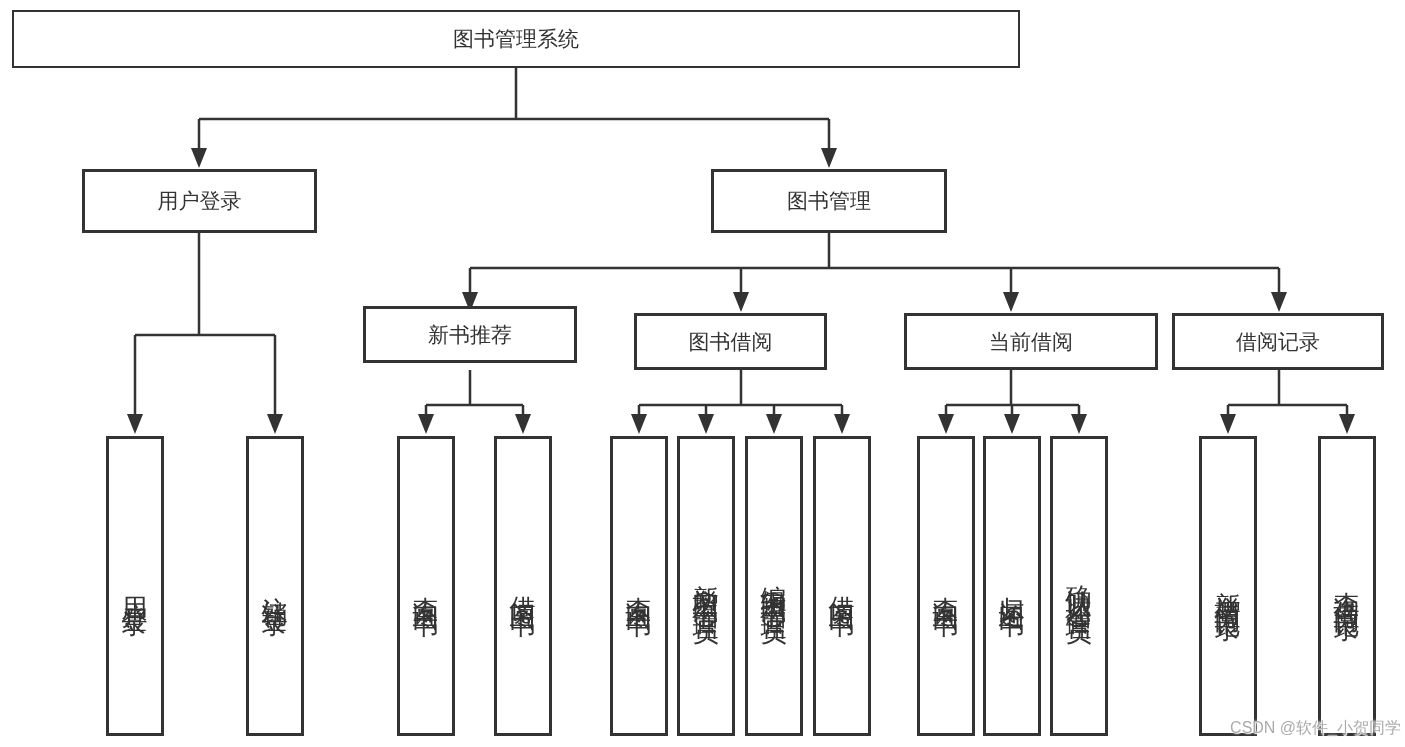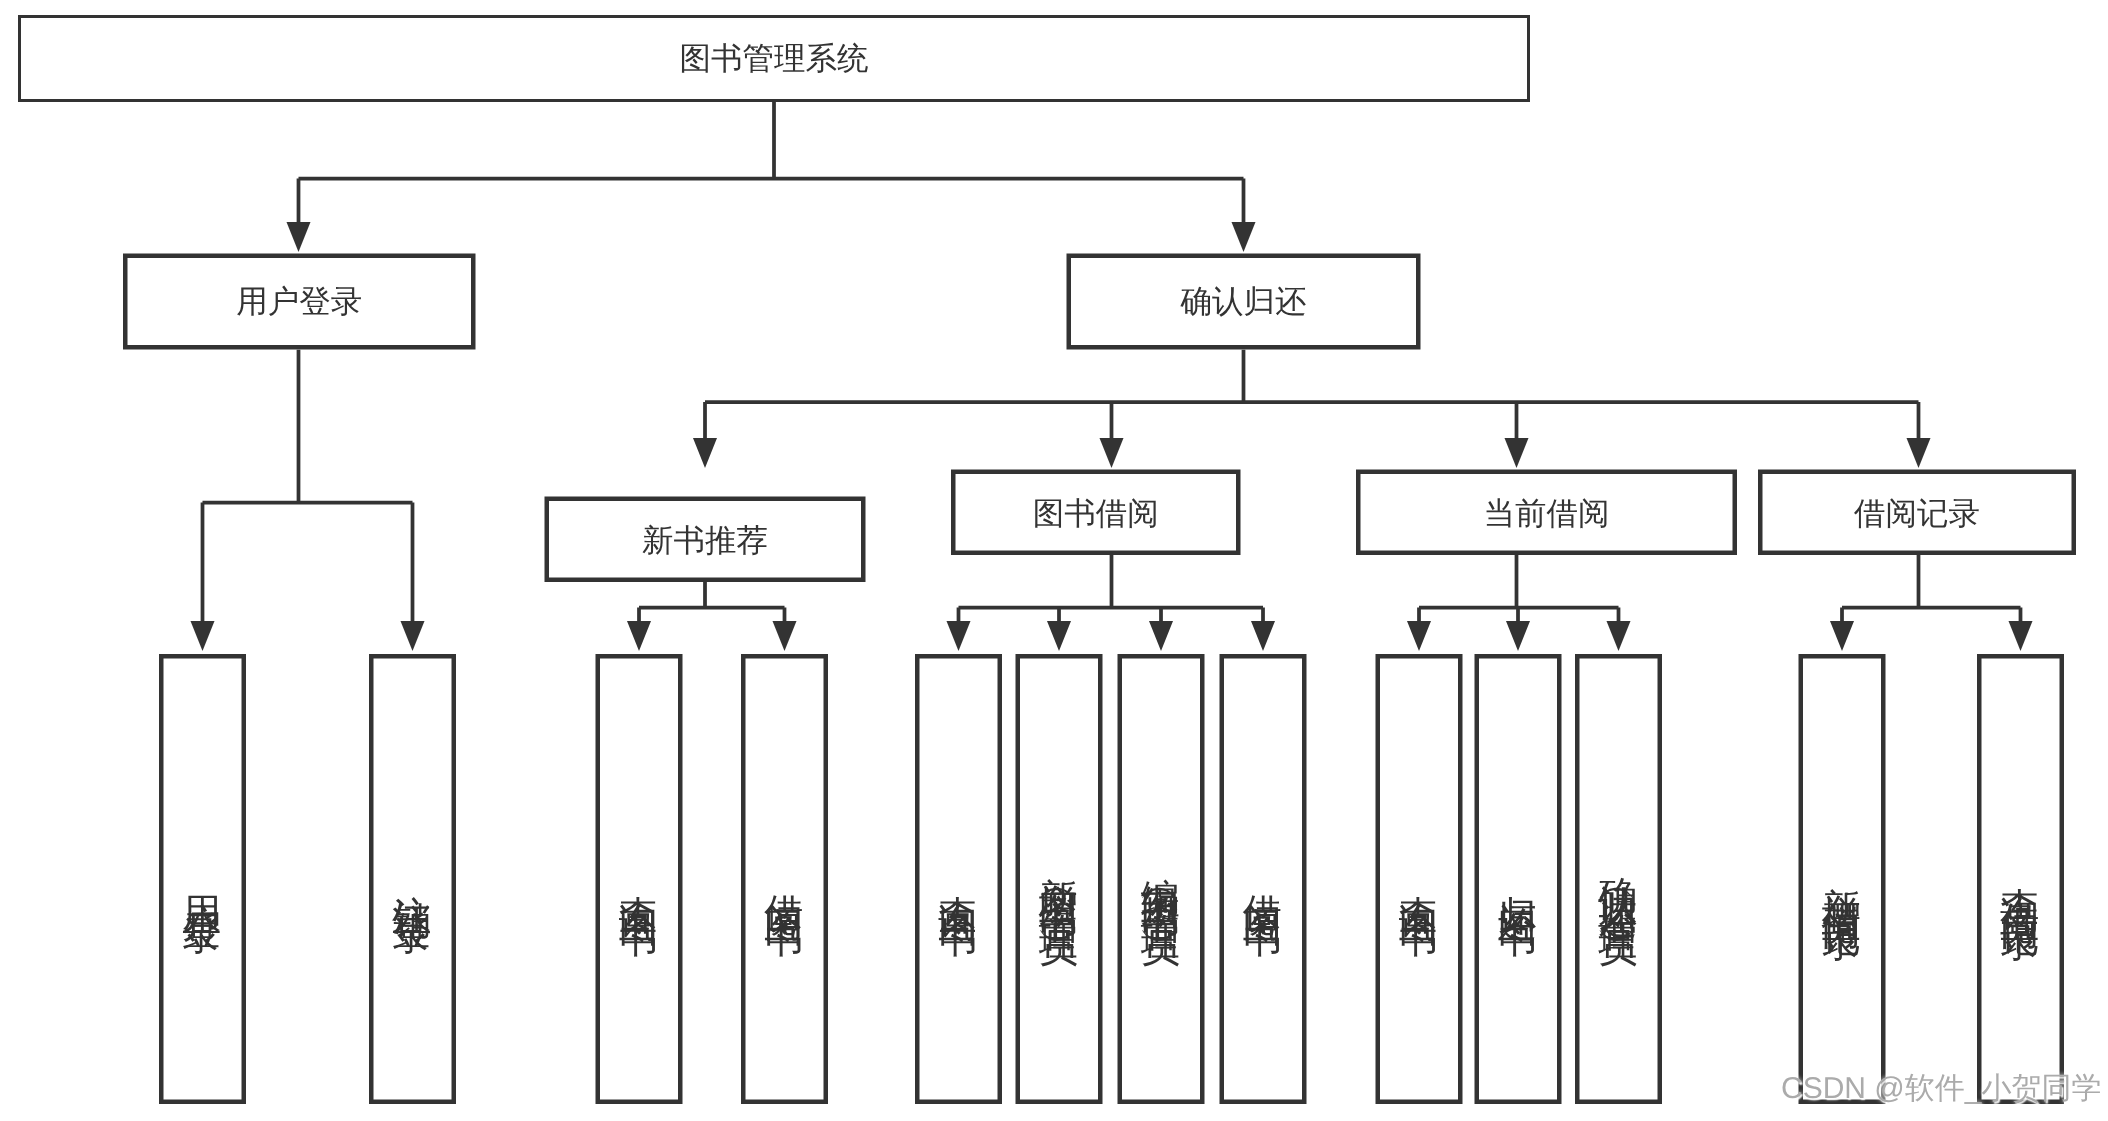--- a/index.html
+++ b/index.html
@@ -45,21 +45,21 @@
     text-orientation: mixed;
     font-size: 26px;
     letter-spacing: 5px;
     line-height: 1;
     color: #333333;
   }
   .watermark {
     position: absolute;
     right: 4px;
     bottom: 8px;
-    font-size: 20px;
+    font-size: 16px;
     color: #ababab;
     text-shadow: 0 0 3px #ffffff, 1px 1px 1px #ffffff;
     z-index: 3;
     white-space: nowrap;
   }
 </style>
 </head>
 <body>
 
 <div class="canvas">
@@ -98,24 +98,24 @@
   </svg>
 
   <div class="node hbox root-box" style="left:12px;top:10px;width:1008px;height:58px">
     <span class="lbl">图书管理系统</span>
   </div>
 
   <div class="node hbox" style="left:82px;top:169px;width:235px;height:64px">
     <span class="lbl">用户登录</span>
   </div>
   <div class="node hbox" style="left:711px;top:169px;width:236px;height:64px">
-    <span class="lbl">确认归还</span>
+    <span class="lbl">图书管理</span>
   </div>
 
-  <div class="node hbox" style="left:363px;top:331px;width:214px;height:57px">
+  <div class="node hbox" style="left:363px;top:306px;width:214px;height:57px">
     <span class="lbl">新书推荐</span>
   </div>
   <div class="node hbox" style="left:634px;top:313px;width:193px;height:57px">
     <span class="lbl">图书借阅</span>
   </div>
   <div class="node hbox" style="left:904px;top:313px;width:254px;height:57px">
     <span class="lbl">当前借阅</span>
   </div>
   <div class="node hbox" style="left:1172px;top:313px;width:212px;height:57px">
     <span class="lbl">借阅记录</span>

